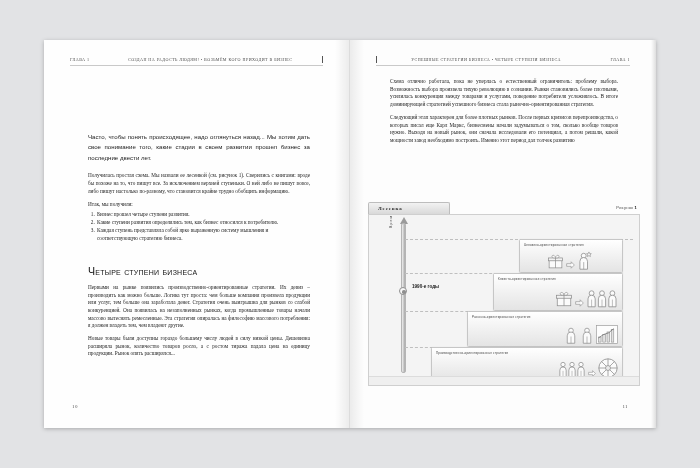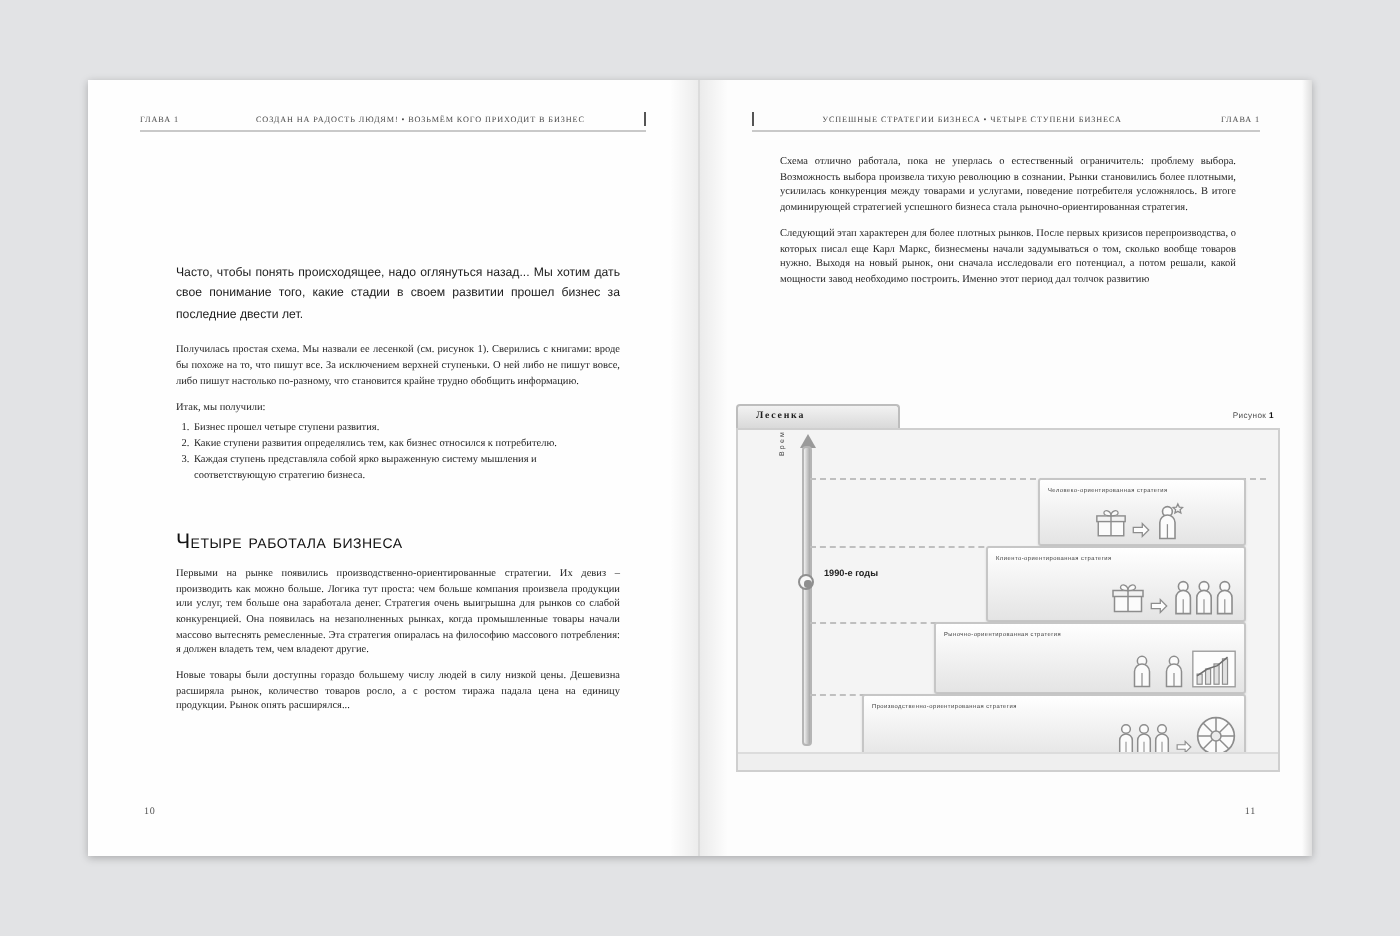--- a/index.html
+++ b/index.html
@@ -310,21 +310,21 @@
         <p class="p intro-note">Получилась простая схема. Мы назвали ее лесенкой (см. рисунок 1). Сверились с книгами: вроде бы похоже на то, что пишут все. За исключением верхней ступеньки. О ней либо не пишут вовсе, либо пишут настолько по-разному, что становится крайне трудно обобщить информацию.</p>
 
         <p class="p list-intro">Итак, мы получили:</p>
 
         <ol class="numlist">
           <li>Бизнес прошел четыре ступени развития.</li>
           <li>Какие ступени развития определялись тем, как бизнес относился к потребителю.</li>
           <li>Каждая ступень представляла собой ярко выраженную систему мышления и соответствующую стратегию бизнеса.</li>
         </ol>
 
-        <h2 class="sect">Четыре работала бизнеса</h2>
+        <h2 class="sect">Четыре ступени бизнеса</h2>
 
         <p class="p">Первыми на рынке появились производственно-ориентированные стратегии. Их девиз – производить как можно больше. Логика тут проста: чем больше компания произвела продукции или услуг, тем больше она заработала денег. Стратегия очень выигрышна для рынков со слабой конкуренцией. Она появилась на незаполненных рынках, когда промышленные товары начали массово вытеснять ремесленные. Эта стратегия опиралась на философию массового потребления: я должен владеть тем, чем владеют другие.</p>
         <p class="p">Новые товары были доступны гораздо большему числу людей в силу низкой цены. Дешевизна расширяла рынок, количество товаров росло, а с ростом тиража падала цена на единицу продукции. Рынок опять расширялся...</p>
       </div>
 
       <div class="pageno l">10</div>
       <div class="gutter-shadow-l"></div>
     </div>
 
     <div class="page right">

